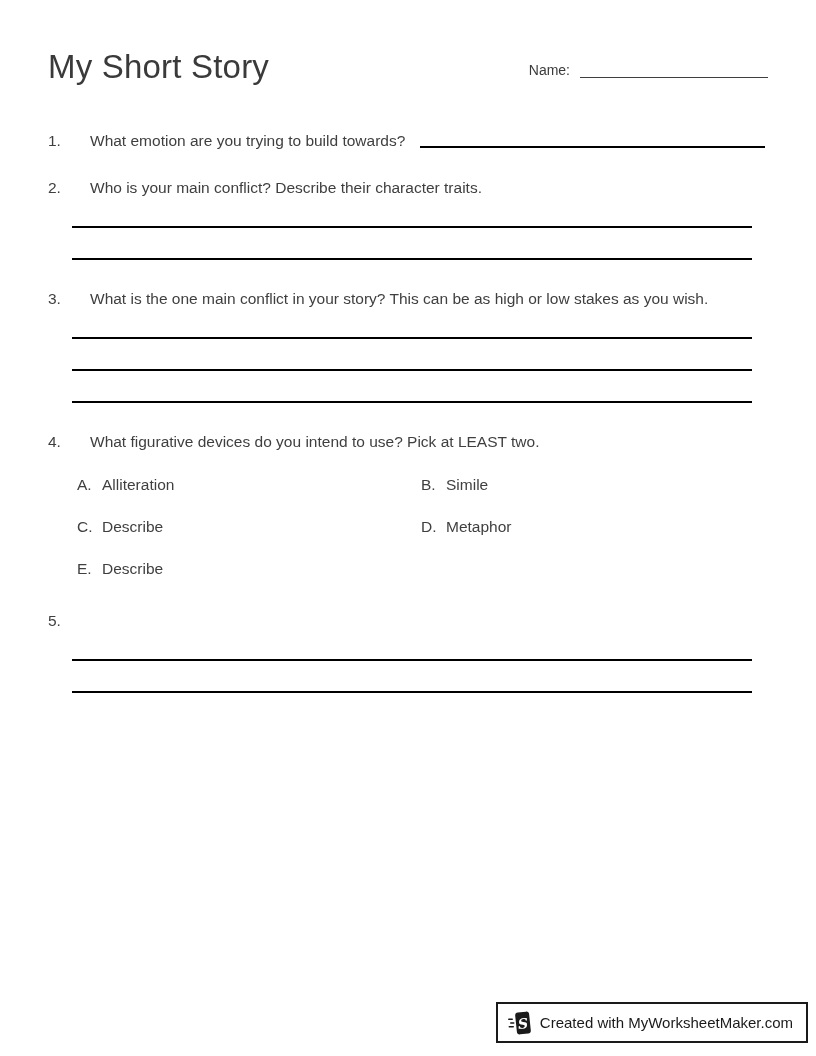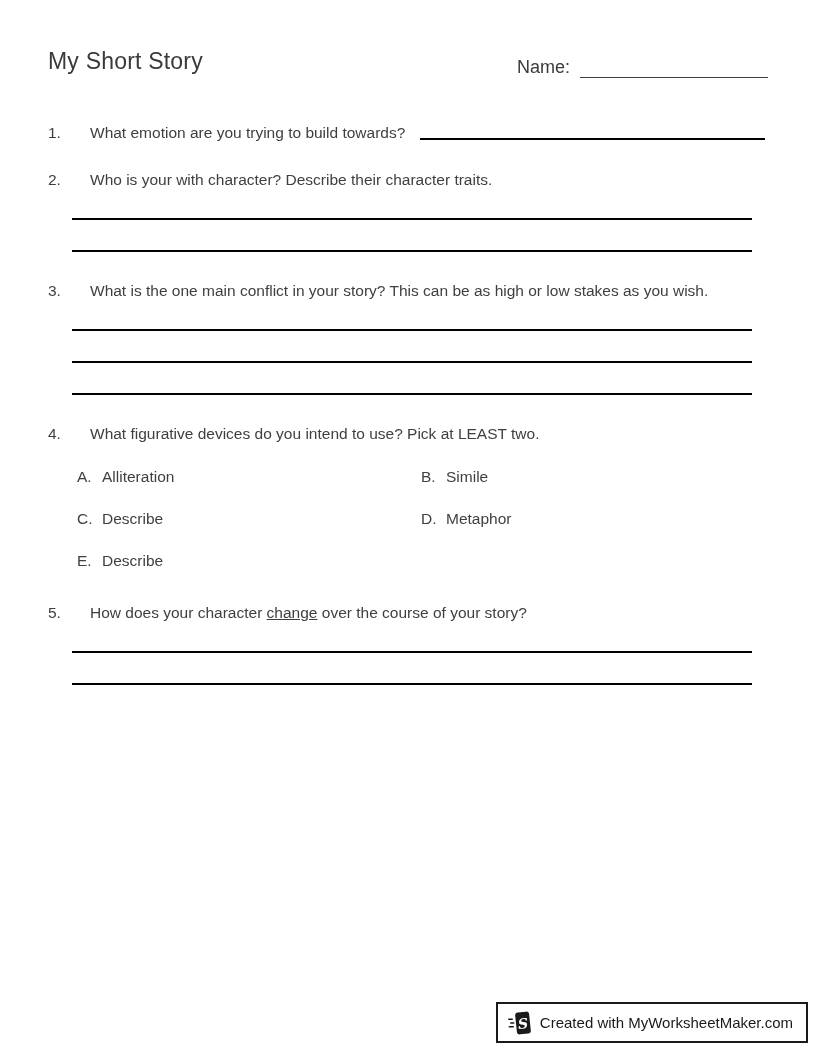--- a/index.html
+++ b/index.html
@@ -10,23 +10,23 @@
     height: 1056px;
     background: #ffffff;
     font-family: "Liberation Sans", "DejaVu Sans", sans-serif;
     color: #3f3f3f;
     padding: 48px 48px 0 48px;
     overflow: hidden;
   }
 
   
   .header { display: flex; justify-content: space-between; align-items: flex-start; margin-bottom: 46px; }
-  .title { font-size: 23px; font-weight: 400; color: #3a3a3a; letter-spacing: 0.2px; }
+  .title { font-size: 33px; font-weight: 400; color: #3a3a3a; letter-spacing: 0.2px; }
   .name-field { display: flex; align-items: flex-end; margin-top: 6px; }
-  .name-label { font-size: 18px; color: #3b3b3b; }
+  .name-label { font-size: 14px; color: #3b3b3b; }
   .name-line { width: 188px; height: 24px; border-bottom: 1.5px solid #3f3f3f; margin-left: 10px; }
 
   
   .question { margin-bottom: 30px; }
   .q-row { display: flex; align-items: flex-end; font-size: 15.5px; line-height: 1.1; color: #3f3f3f; }
   .q-num { width: 28px; flex: none; }
   .q-text { white-space: pre-wrap; margin-left: 14px; }
   .underlined { text-decoration: underline; }
   .inline-answer-line { flex: 1 1 auto; border-bottom: 2px solid #000; margin-left: 15px; margin-right: 3px; height: 1px; margin-bottom: 1px; }
 
@@ -77,21 +77,21 @@
     <div class="q-row">
       <span class="q-num">1.</span>
       <span class="q-text">What emotion are you trying to build towards?</span>
       <span class="inline-answer-line"></span>
     </div>
   </div>
 
   <div class="question">
     <div class="q-row">
       <span class="q-num">2.</span>
-      <span class="q-text">Who is your with character? Describe their character traits.</span>
+      <span class="q-text">Who is your main conflict? Describe their character traits.</span>
     </div>
     <div class="answer-line"></div>
     <div class="answer-line"></div>
   </div>
 
   <div class="question">
     <div class="q-row">
       <span class="q-num">3.</span>
       <span class="q-text">What is the one main conflict in your story? This can be as high or low stakes as you wish.</span>
     </div>
@@ -125,21 +125,20 @@
       <div class="option">
         <span class="opt-letter">E.</span>
         <span>Describe</span>
       </div>
     </div>
   </div>
 
   <div class="question">
     <div class="q-row">
       <span class="q-num">5.</span>
-      <span class="q-text"><span>How does your character </span><span class="underlined">change</span><span> over the course of your story?</span></span>
     </div>
     <div class="answer-line"></div>
     <div class="answer-line"></div>
   </div>
 
   <div class="footer-badge">
     <svg class="logo-icon" viewBox="0 0 24 26">
       <g fill="#1a1a1a">
         <rect x="0" y="8.5" width="5" height="1.6" rx="0.8"></rect>
         <rect x="2" y="12.2" width="4.5" height="1.6" rx="0.8"></rect>

